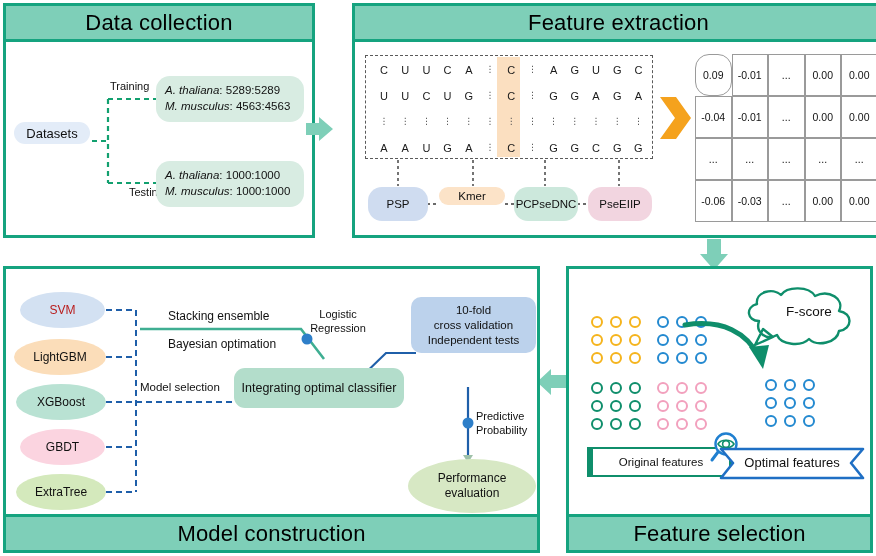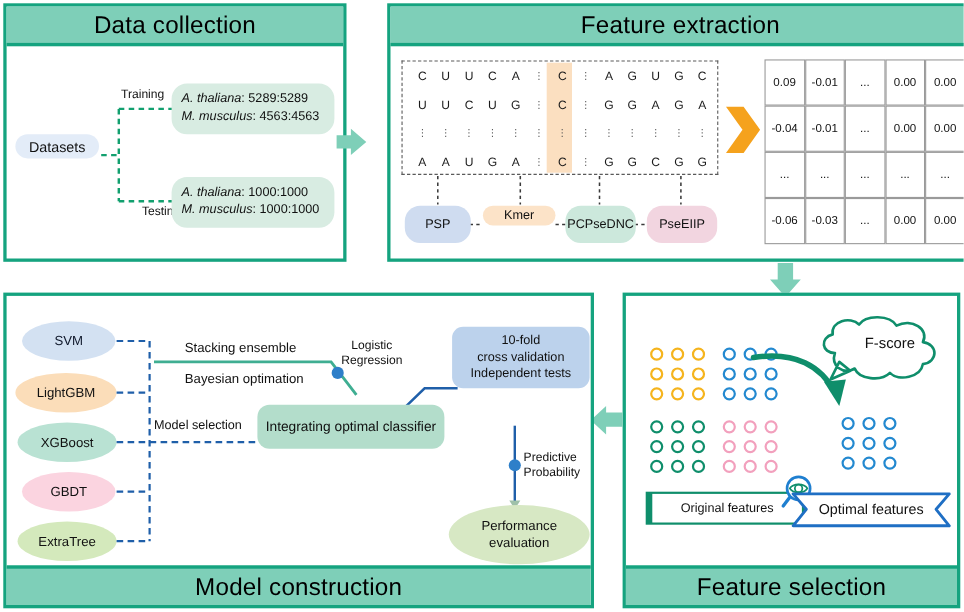--- a/index.html
+++ b/index.html
@@ -142,21 +142,21 @@
   </div>
   <div class="pill rnd" style="left:233px;top:181px;width:64px;height:34px;background:#f2d5e0;font-size:11.5px;color:#111;">
     <span>PseEIIP</span>
   </div>
 
   <svg width="40" height="60" style="left:303px;top:88px;">
     <path d="M2,3 L18,3 L33,24 L18,45 L2,45 L17,24 Z" fill="#f5a21d"></path>
   </svg>
 
   <div id="matrix-grid" style="position:absolute;left:340px;top:48px;">
-      <div class="cell" style="left: 0px; top: 0px; width: 36.5px; height: 42px;">0.09</div>
+      <div class="cell" style="left: 0px; top: 0px; width: 36.5px; height: 42px; border-radius: 14px;">0.09</div>
       <div class="cell" style="left: 36.5px; top: 0px; width: 36.5px; height: 42px;">-0.01</div>
       <div class="cell" style="left: 73px; top: 0px; width: 36.5px; height: 42px;">...</div>
       <div class="cell" style="left: 109.5px; top: 0px; width: 36.5px; height: 42px;">0.00</div>
       <div class="cell" style="left: 146px; top: 0px; width: 36.5px; height: 42px;">0.00</div>
       <div class="cell" style="left: 0px; top: 42px; width: 36.5px; height: 42px;">-0.04</div>
       <div class="cell" style="left: 36.5px; top: 42px; width: 36.5px; height: 42px;">-0.01</div>
       <div class="cell" style="left: 73px; top: 42px; width: 36.5px; height: 42px;">...</div>
       <div class="cell" style="left: 109.5px; top: 42px; width: 36.5px; height: 42px;">0.00</div>
       <div class="cell" style="left: 146px; top: 42px; width: 36.5px; height: 42px;">0.00</div>
       <div class="cell" style="left: 0px; top: 84px; width: 36.5px; height: 42px;">...</div>
@@ -261,21 +261,21 @@
   <div class="abs" style="left:150px;top:186px;width:146px;text-align:center;font-size:13px;color:#111;">Optimal features</div>
 </div>
 
 <svg width="40" height="36" style="left:534px;top:365px;">
   <path d="M32,10 L17,10 L17,4 L3,17 L17,30 L17,23 L32,23 Z" fill="#7ecfb8"></path>
 </svg>
 
 <div class="panel" style="left:3px;top:266px;width:537px;height:287px;">
   <div class="hdr bot">Model construction</div>
 
-  <div class="pill" style="left:14px;top:23px;width:85px;height:36px;border-radius:50%;background:#d3e1f2;font-size:12px;color:#0f172a;">
+  <div class="pill" style="left:14px;top:23px;width:85px;height:36px;border-radius:50%;background:#d3e1f2;font-size:12px;color:#b91c1c;">
     <span>SVM</span>
   </div>
   <div class="pill" style="left:8px;top:70px;width:92px;height:36px;border-radius:50%;background:#fbddb9;font-size:12px;color:#111;">
     <span>LightGBM</span>
   </div>
   <div class="pill" style="left:10px;top:115px;width:90px;height:36px;border-radius:50%;background:#b9e2d3;font-size:12px;color:#111;">
     <span>XGBoost</span>
   </div>
   <div class="pill" style="left:10px;top:205px;width:90px;height:36px;border-radius:50%;background:#d4e9bc;font-size:12px;color:#111;">
     <span>ExtraTree</span>

